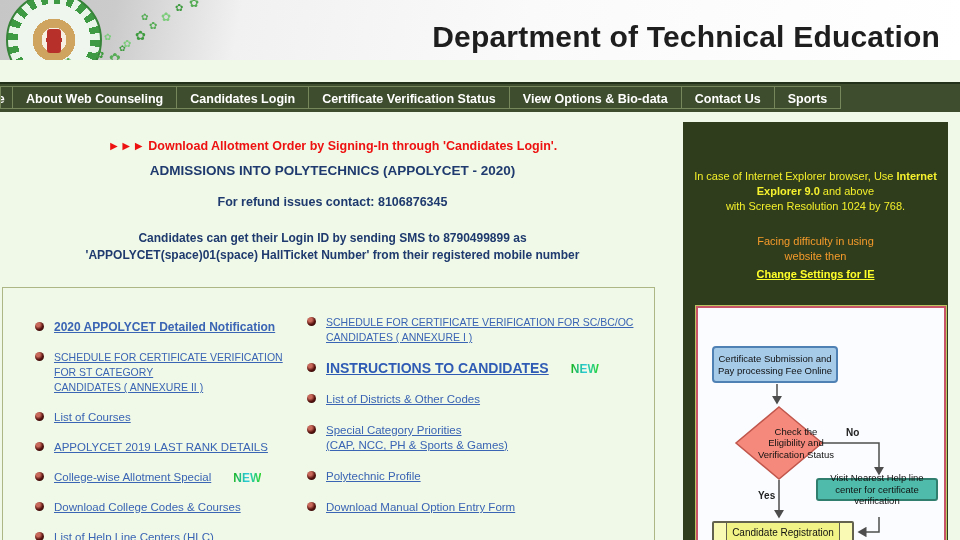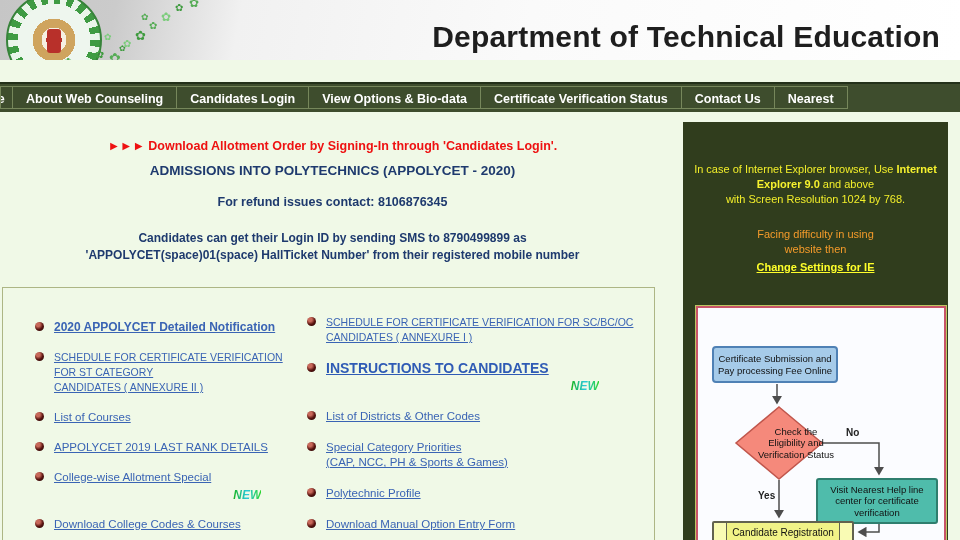--- a/index.html
+++ b/index.html
@@ -47,48 +47,48 @@
   .col.left { width:302px; padding:32px 0 0 32px; row-gap:15px; }
   .col.right { flex:1; padding:27px 0 0 2px; row-gap:16px; }
   .link-row { display:flex; align-items:flex-start; column-gap:10px; }
   .bullet { flex:none; width:9px; height:9px; margin-top:2px; border-radius:50%;
     background:radial-gradient(circle at 35% 30%, #c8685a 0 22%, #591410 55%, #1b0505 100%); }
   .link { color:#3a64b4; font-size:11.5px; text-decoration:underline; white-space:pre-line;
     line-height:15px; cursor:pointer; }
   .link.small { font-size:10.5px; }
   .link.bold { font-weight:bold; font-size:12px; }
   .link.big { font-weight:bold; font-size:14px; color:#2f5bb5; }
-  .new-badge { font-weight:bold; font-style:italic; font-size:12px; margin-left:12px; margin-top:18px;
+  .new-badge { font-weight:bold; font-size:12px; margin-left:12px; margin-top:1px;
     background:linear-gradient(90deg,#18b418,#28c9e0,#2bd42b);
     -webkit-background-clip:text; background-clip:text; color:transparent; }
 
   
   .sidebar { position:absolute; left:683px; top:10px; width:265px; height:418px;
     background:#303d1d; overflow:hidden; }
   .info-box { padding:17px 8px 0; text-align:center; }
   .note-green { color:#2fd32f; font-size:11px; line-height:15px; }
-  .note-yellow { color:#f2ee2a; font-size:11px; line-height:15px; margin-top:23px; }
+  .note-yellow { color:#f2ee2a; font-size:11px; line-height:15px; margin-top:30px; }
   .note-yellow b { color:#f6f22e; }
   .note-orange { color:#f59b2a; font-size:11px; line-height:15px; margin-top:20px; white-space:pre-line; }
   .ie-link { display:inline-block; margin-top:1px; color:#ffff2a; font-size:11px; font-weight:bold;
     text-decoration:underline; cursor:pointer; }
 
   .flow-panel { position:absolute; left:13px; top:184px; width:250px; height:240px;
     background:#fbfcff; border:2px solid #c85468; outline:1px solid #bcc763; }
   .flow-panel svg { position:absolute; left:0; top:0; }
   .fc { position:absolute; text-align:center; font-size:9.5px; line-height:11.5px; color:#111; }
   .fc.ellipse { left:55px; top:9px; width:128px; height:26px; border-radius:50%;
     background:#9a3fae; border:2px solid #6e2a80; color:#ffffff; font-weight:bold; font-size:11px;
     line-height:22px; }
   .fc.blue { left:14px; top:38px; width:126px; height:37px; background:#a6cbe9;
     border:2px solid #4f81b5; border-radius:4px; display:flex; align-items:center;
     justify-content:center; padding:2px; }
   .fc.diamond-text { left:58px; top:103px; width:80px; height:64px; display:flex;
     align-items:center; justify-content:center; }
-  .fc.teal { left:118px; top:170px; width:122px; height:46px; background:#4fbcab;
+  .fc.teal { left:118px; top:170px; width:122px; height:23px; background:#4fbcab;
     border:2px solid #2f7e6e; border-radius:3px; display:flex; align-items:center;
     justify-content:center; padding:1px 3px; }
   .fc.yellow { left:14px; top:213px; width:142px; height:24px; background:#f1f387;
     border:2px solid #62624f; border-radius:2px; line-height:20px; font-size:10px; }
   .fc.yellow i { position:absolute; top:0; bottom:0; width:13px; background:#f9fbb4;
     border-right:1px solid #62624f; left:0; font-style:normal; }
   .fc.yellow i.r { left:auto; right:0; border-right:none; border-left:1px solid #62624f; }
   .fc.lbl { font-weight:bold; font-size:10px; color:#222; }
   .fc.lbl.no { left:148px; top:119px; }
   .fc.lbl.yes { left:60px; top:182px; }
@@ -120,24 +120,24 @@
       <span class="flower" style="left: 24px; top: 74px; font-size: 8px; color: rgb(85, 172, 85);"></span>
       <span class="flower" style="left: 8px; top: 72px; font-size: 9px; color: rgb(124, 204, 124);"></span>
     </div>
   <h1 class="page-title">Department of Technical Education</h1>
 </div>
 
 <nav class="nav" id="nav">
     <div class="nav-cell clip"><span>Home</span></div>
     <div class="nav-cell"><span>About Web Counseling</span></div>
     <div class="nav-cell"><span>Candidates Login</span></div>
+    <div class="nav-cell"><span>Certificate Verification Status</span></div>
     <div class="nav-cell"><span>View Options &amp; Bio-data</span></div>
-    <div class="nav-cell"><span>Certificate Verification Status</span></div>
     <div class="nav-cell"><span>Contact Us</span></div>
-    <div class="nav-cell"><span>Nearest</span></div>
+    <div class="nav-cell"><span>Sports</span></div>
   </nav>
 
 <div class="main">
   <section class="notice">
     <p class="alert">►►► Download Allotment Order by Signing-In through 'Candidates Login'.</p>
     <h2 class="admissions">ADMISSIONS INTO POLYTECHNICS (APPOLYCET - 2020)</h2>
     <p class="refund">For refund issues contact: 8106876345</p>
     <p class="sms1">Candidates can get their Login ID by sending SMS to 8790499899 as</p>
     <p class="sms2">'APPOLYCET(space)01(space) HallTicket Number' from their registered mobile number</p>
   </section>

